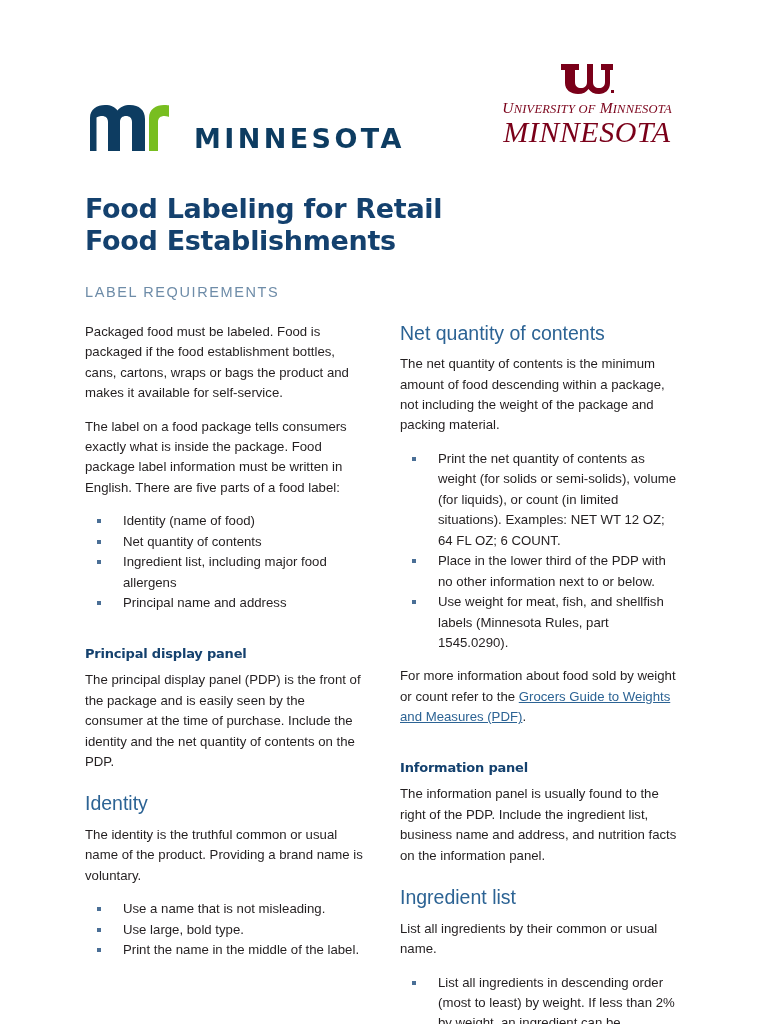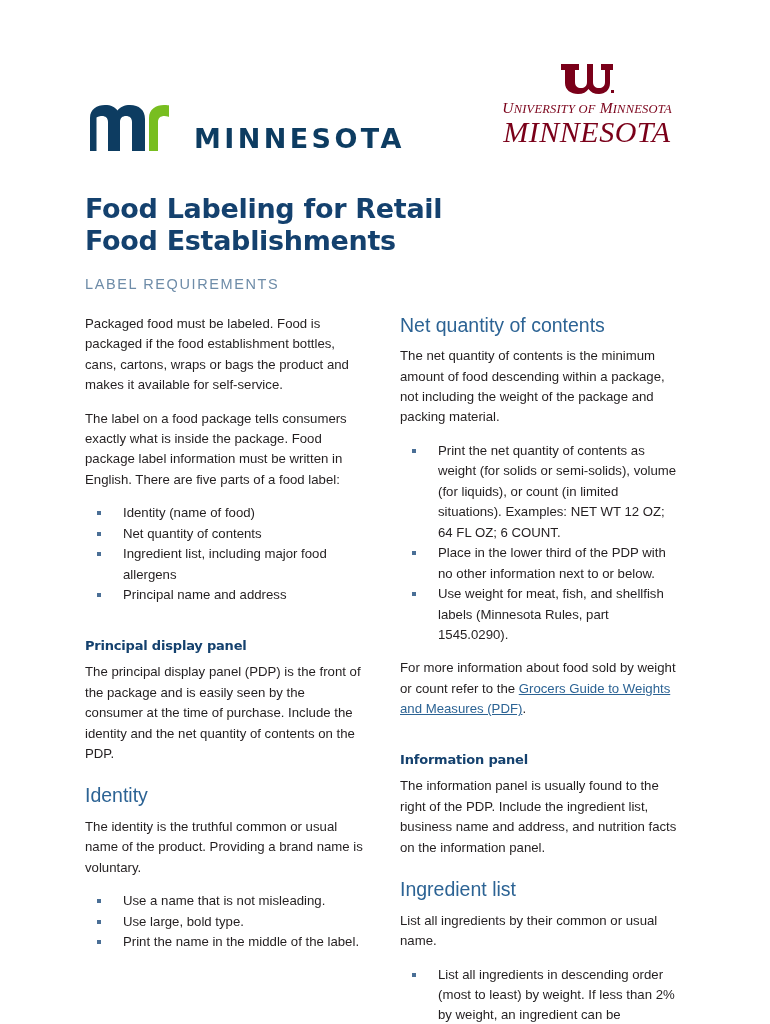--- a/index.html
+++ b/index.html
@@ -95,21 +95,21 @@
     color: #14416e;
     letter-spacing: -0.3px;
     max-width: 430px;
   }
 
   .doc-subtitle {
     font-family: "Liberation Sans", sans-serif;
     font-size: 14.5px;
     color: #6e8ca8;
     letter-spacing: 1.6px;
-    margin-top: 19px;
+    margin-top: 27px;
     text-transform: uppercase;
   }
 
   
   .columns {
     display: flex;
     padding: 0 85px;
     margin-top: 22px;
     gap: 37px;
     align-items: flex-start;

